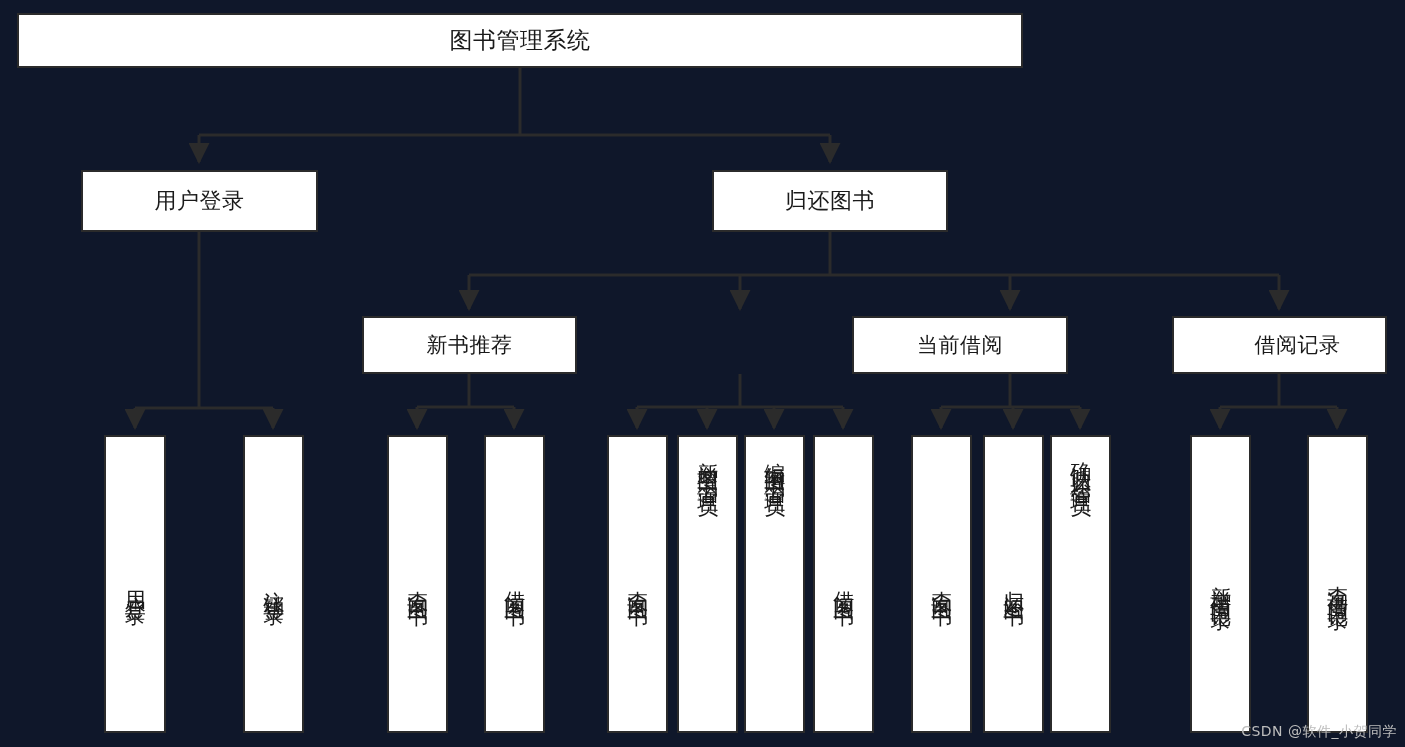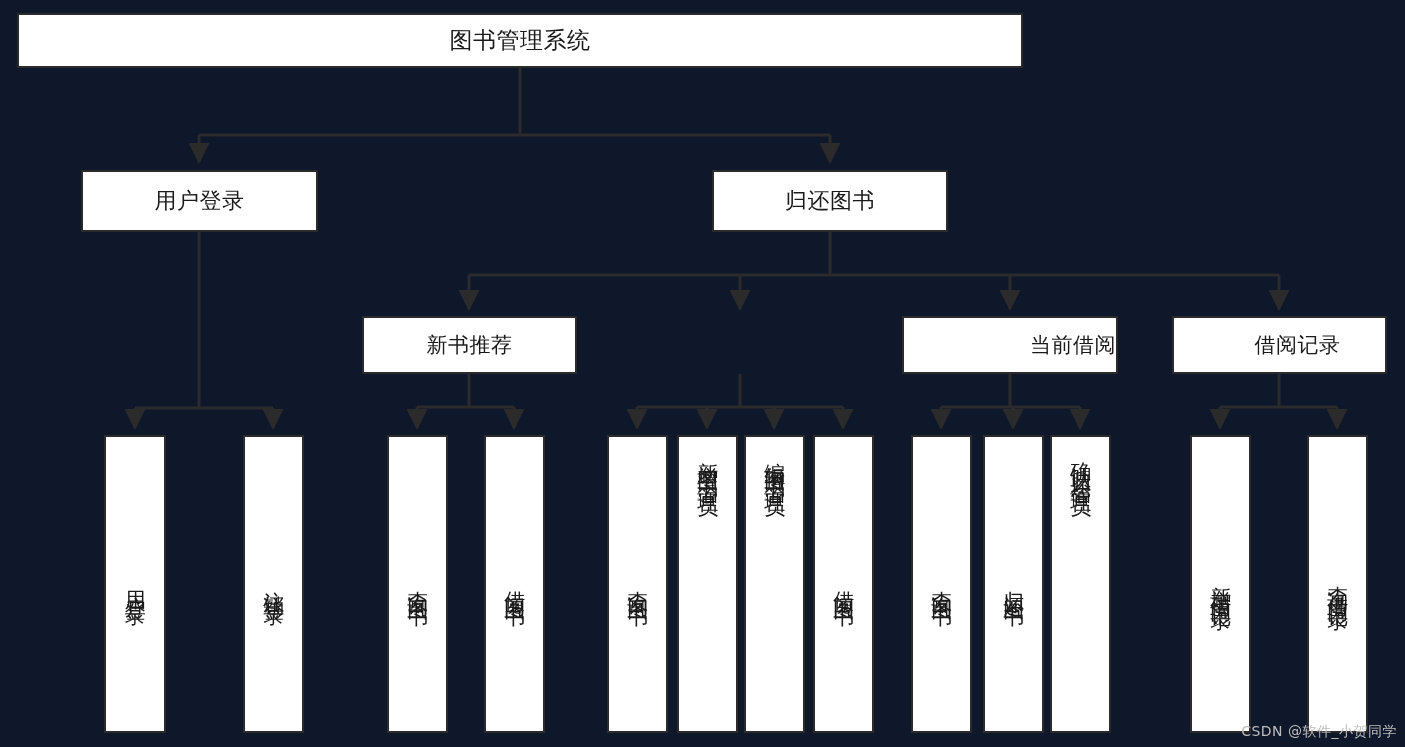--- a/index.html
+++ b/index.html
@@ -145,21 +145,21 @@
   <div class="node horiz lvl2" style="left:81px; top:170px; width:237px; height:62px;">
     <span class="lbl">用户登录</span>
   </div>
   <div class="node horiz lvl2" style="left:712px; top:170px; width:236px; height:62px;">
     <span class="lbl">归还图书</span>
   </div>
 
   <div class="node horiz lvl3" style="left:362px; top:316px; width:215px; height:58px;">
     <span class="lbl">新书推荐</span>
   </div>
-  <div class="node horiz lvl3" style="left:902px; top:316px; width:216px; height:58px;justify-content:flex-end;">
+  <div class="node horiz lvl3" style="left:852px; top:316px; width:216px; height:58px;">
     <span class="lbl">当前借阅</span>
   </div>
   <div class="node horiz lvl3" style="left:1172px; top:316px; width:215px; height:58px;padding-left:36px;">
     <span class="lbl">借阅记录</span>
   </div>
 
   <div class="node leaf center" style="left:104px; top:435px; width:62px; height:298px;">
     <span class="lbl">用户登录</span>
   </div>
   <div class="node leaf center" style="left:243px; top:435px; width:61px; height:298px;">

